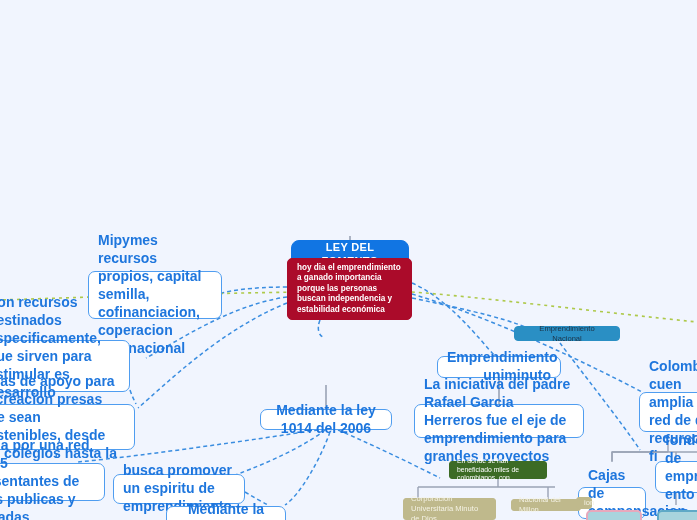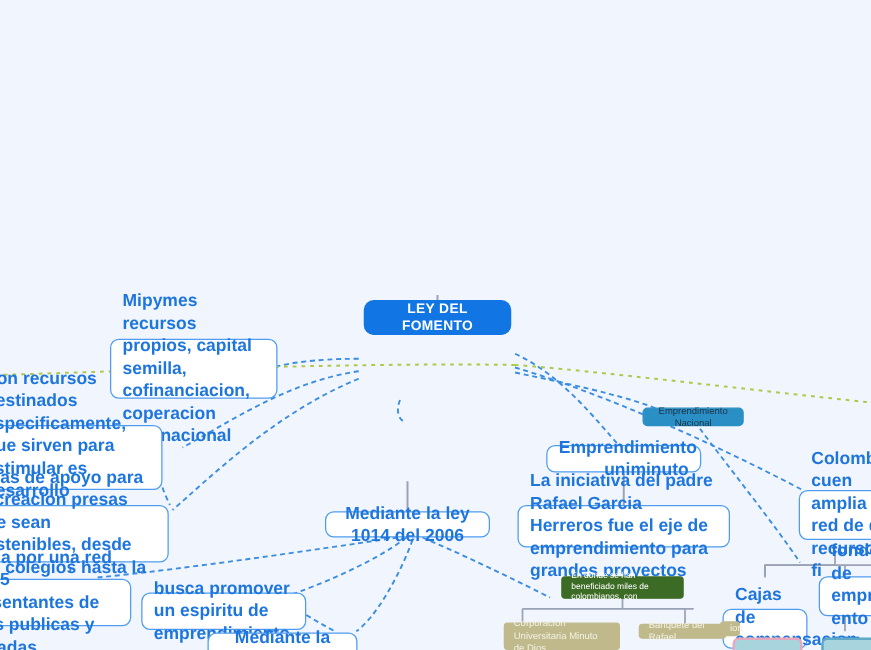--- a/index.html
+++ b/index.html
@@ -106,20 +106,23 @@
     <path d="M245,492 C255,498 262,502 268,505" fill="none" stroke="#3a8de0" stroke-width="1.5" stroke-dasharray="4 3"></path>
     <path d="M560,343 C580,370 620,420 640,450" fill="none" stroke="#3a8de0" stroke-width="1.5" stroke-dasharray="4 3"></path>
     <path d="M60,440 C58,448 56,455 56,459" fill="none" stroke="#3a8de0" stroke-width="1.5" stroke-dasharray="4 3"></path>
     <path d="M130,390 C132,396 134,400 136,404" fill="none" stroke="#3a8de0" stroke-width="1.5" stroke-dasharray="4 3"></path>
   </svg>
 
   <div class="node v-root" style="left:291px;top:208px;width:118px;height:28px;">
     <span class="txt">LEY DEL FOMENTO</span>
   </div>
 
+  <div class="node v-red" style="left:287px;top:258px;width:125px;height:62px;">
+    <span class="txt">hoy dia el emprendimiento a ganado importancia porque las personas buscan independencia y estabilidad económica</span>
+  </div>
 
   <div class="node v-outline" style="left:88px;top:271px;width:134px;height:48px;">
     <span class="txt">Mipymes recursos propios, capital semilla, cofinanciacion, coperacion internacional</span>
   </div>
 
   <div class="node v-outline" style="left:-22px;top:340px;width:152px;height:52px;">
     <span class="txt">Son recursos destinados especificamente, que sirven para estimular es desarrollo productivo del campo</span>
   </div>
 
   <div class="node v-outline" style="left:-30px;top:404px;width:165px;height:46px;">
@@ -144,21 +147,21 @@
   </div>
 
   <div class="node v-outline" style="left:437px;top:356px;width:124px;height:22px;justify-content:center;text-align:right;">
     <span class="txt">Emprendimiento uniminuto</span>
   </div>
 
   <div class="node v-outline" style="left:414px;top:404px;width:170px;height:34px;">
     <span class="txt">La iniciativa del padre Rafael Garcia Herreros fue el eje de emprendimiento para grandes proyectos</span>
   </div>
 
-  <div class="node v-teal" style="left:514px;top:326px;width:81px;height:15px;justify-content:center;text-align:center;">
+  <div class="node v-teal" style="left:514px;top:326px;width:106px;height:15px;justify-content:center;text-align:center;">
     <span class="txt">Emprendimiento Nacional</span>
   </div>
 
   <div class="node v-outline" style="left:639px;top:392px;width:90px;height:40px;">
     <span class="txt">Colombia cuen amplia red de de recursos fi</span>
   </div>
 
   <div class="node v-outline" style="left:578px;top:487px;width:68px;height:32px;">
     <span class="txt">Cajas de compensacion familiar</span>
   </div>
@@ -169,21 +172,21 @@
 
   <div class="node v-green" style="left:449px;top:461px;width:98px;height:18px;">
     <span class="txt">En donde se han beneficiado miles de colombianos, con</span>
   </div>
 
   <div class="node v-khaki" style="left:403px;top:498px;width:93px;height:22px;">
     <span class="txt">Corporacion Universitaria Minuto de Dios</span>
   </div>
 
   <div class="node v-khaki" style="left:511px;top:499px;width:70px;height:12px;">
-    <span class="txt">Banquete del Rafael</span>
+    <span class="txt">Nacional del Millon</span>
   </div>
 
   <div class="node v-khaki" style="left:576px;top:497px;width:16px;height:12px;">
     <span class="txt">ion</span>
   </div>
 
   <div class="node v-pink" style="left:586px;top:510px;width:56px;height:16px;">
     <span class="txt"></span>
   </div>
 

